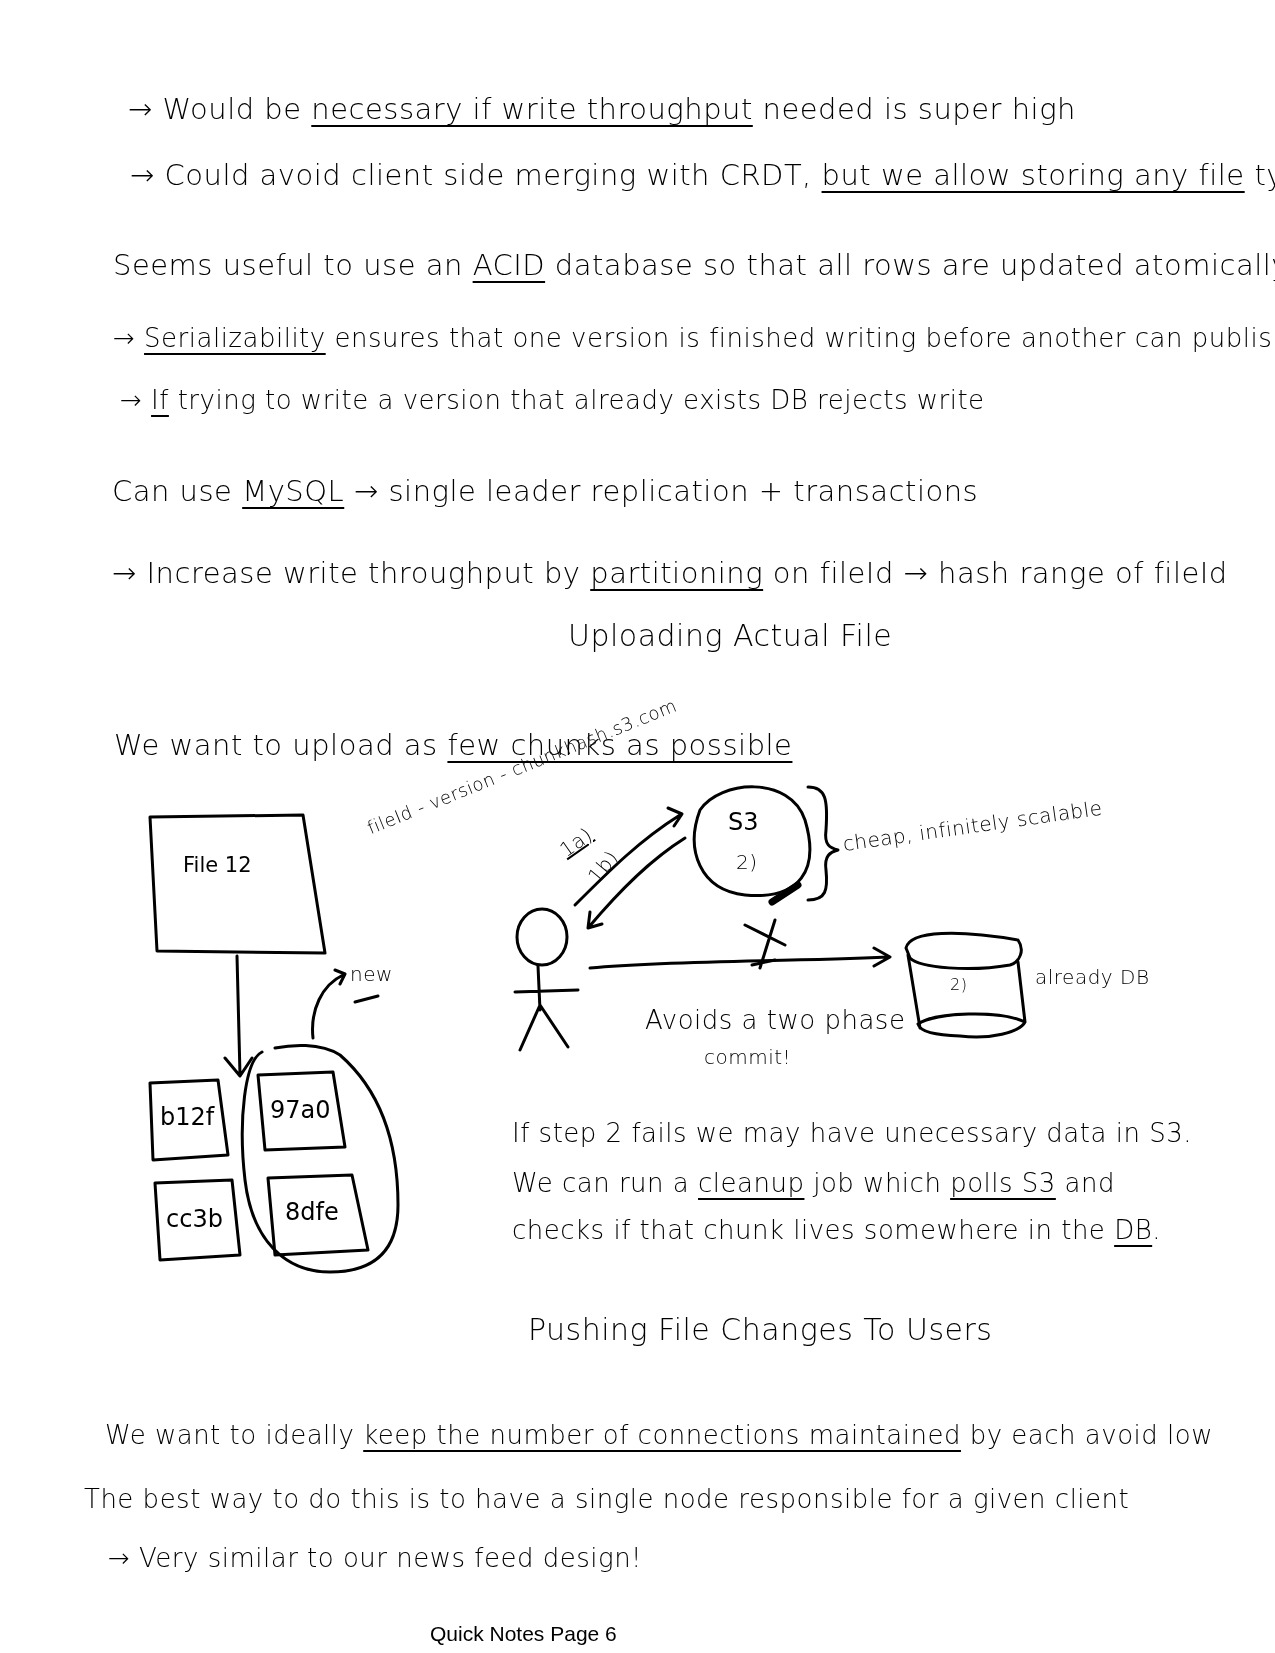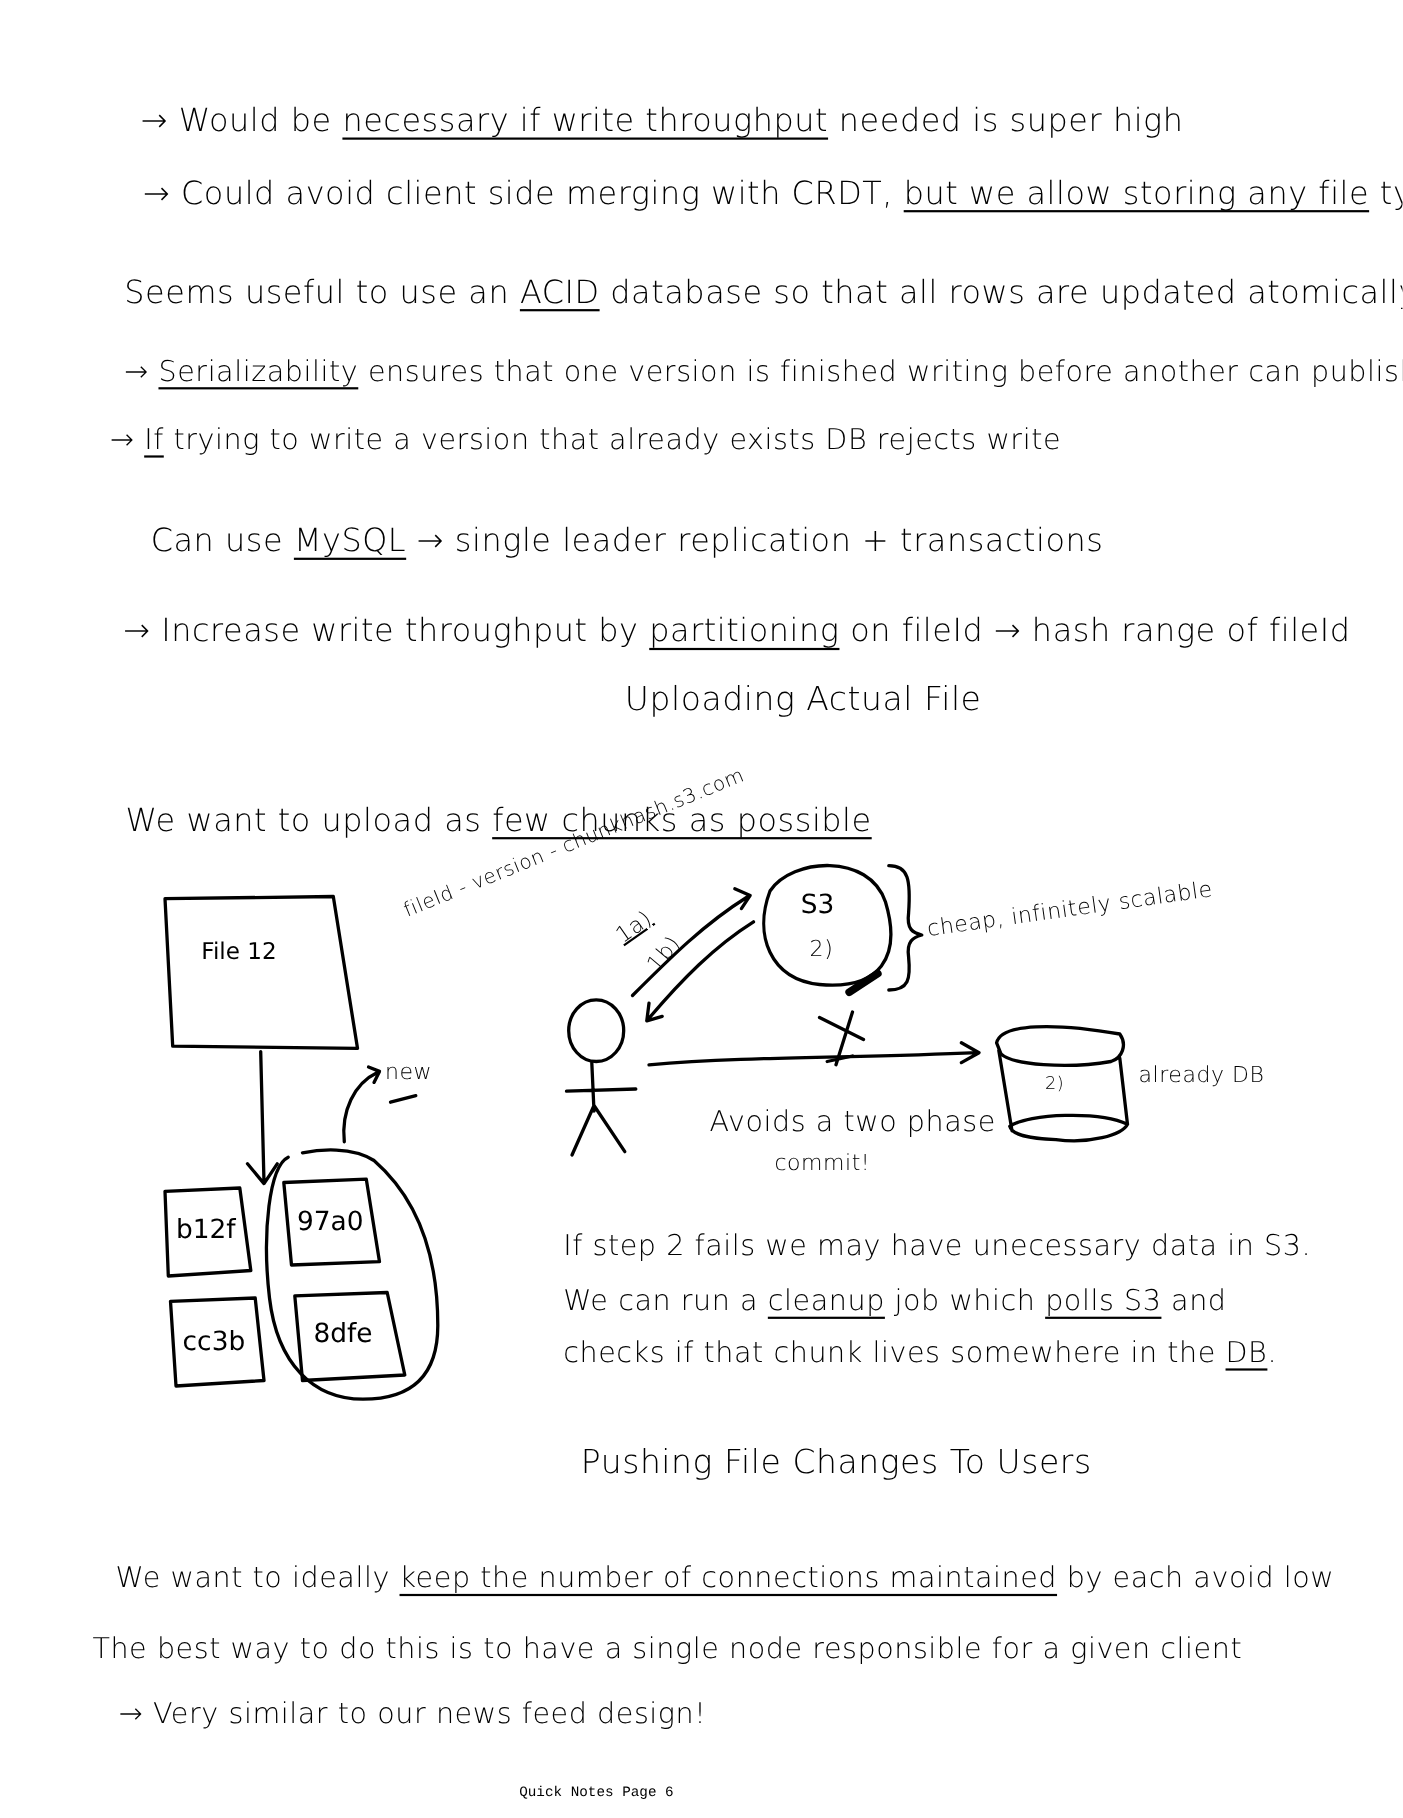--- a/index.html
+++ b/index.html
@@ -9,47 +9,47 @@
         color: #000; white-space: nowrap; letter-spacing: 0.5px; transform-origin: left center; }
   .lg { font-size: 29px; }
   .md { font-size: 26px; }
   .sm { font-size: 20px; }
   .xs { font-size: 16px; }
   .ul { text-decoration: underline; text-decoration-thickness: 2px; text-underline-offset: 6px; }
   .hd { font-size: 30px; }
   svg.draw { position: absolute; left: 0; top: 0; width: 1275px; height: 1653px; pointer-events: none; }
   svg.draw path, svg.draw line, svg.draw ellipse, svg.draw rect { fill: none; stroke: #000; stroke-width: 3; stroke-linecap: round; stroke-linejoin: round; }
   .box-label { position: absolute; font-family: "DejaVu Sans", sans-serif; font-size: 24px; white-space: nowrap; }
-  .footer { position: absolute; left: 472px; top: 1622px; font-family: Liberation Mono, monospace; font-size: 13px; color: #000; }
+  .footer { position: absolute; left: 430px; top: 1622px; font-family: Liberation Sans, sans-serif; font-size: 21px; color: #000; }
 </style>
 </head>
 <body>
 
 <div class="hw lg" style="left:128px; top:92px;">
   <span>→</span>
   <span>Would be </span><span class="ul">necessary if write throughput</span><span> needed is super high</span>
 </div>
 <div class="hw lg" style="left:130px; top:158px;">
   <span>→</span>
   <span>Could avoid client side merging with CRDT, </span><span class="ul">but we allow storing any file</span><span> type</span>
 </div>
 
 <div class="hw lg" style="left:113px; top:248px;">
   <span>Seems useful to use an </span><span class="ul">ACID</span><span> database so that all rows are updated atomically</span>
 </div>
 <div class="hw md" style="left:113px; top:323px;">
   <span>→</span>
   <span class="ul">Serializability</span><span> ensures that one version is finished writing before another can publish</span>
 </div>
-<div class="hw md" style="left:100px; top:385px;">
+<div class="hw md" style="left:120px; top:385px;">
   <span>→</span>
   <span class="ul">If</span><span> trying to write a version that already exists DB rejects write</span>
 </div>
 
-<div class="hw lg" style="left:112px; top:474px;margin-left:25px;">
+<div class="hw lg" style="left:112px; top:474px;">
   <span>Can use </span><span class="ul">MySQL</span><span> → single leader replication + transactions</span>
 </div>
 <div class="hw lg" style="left:112px; top:556px;">
   <span>→</span>
   <span>Increase write throughput by </span><span class="ul">partitioning</span><span> on fileId → hash range of fileId</span>
 </div>
 
 <div class="hw hd" style="left:568px; top:618px;">Uploading Actual File</div>
 
 <div class="hw lg" style="left:114px; top:728px;">

